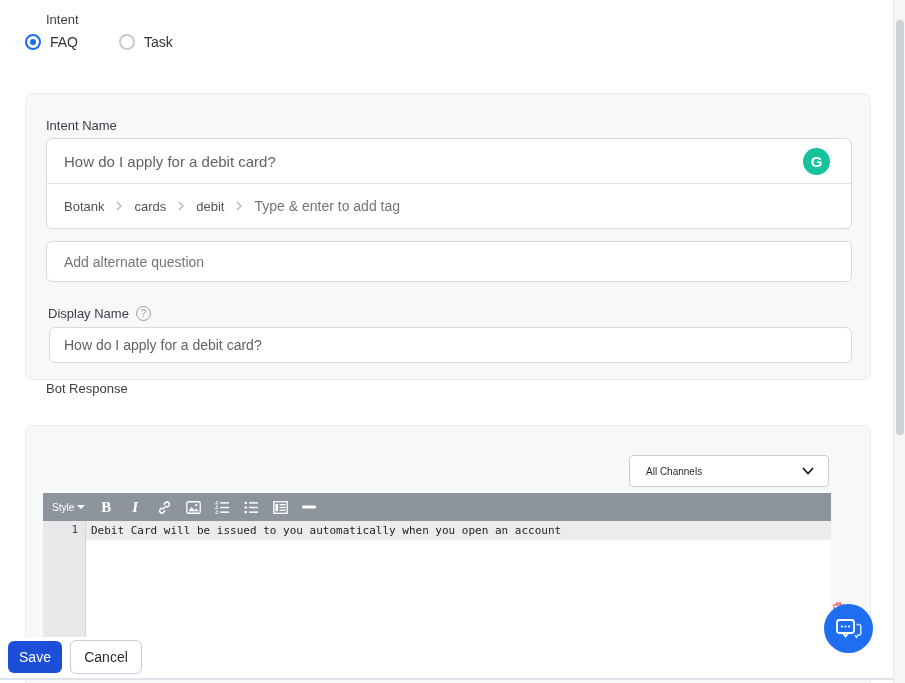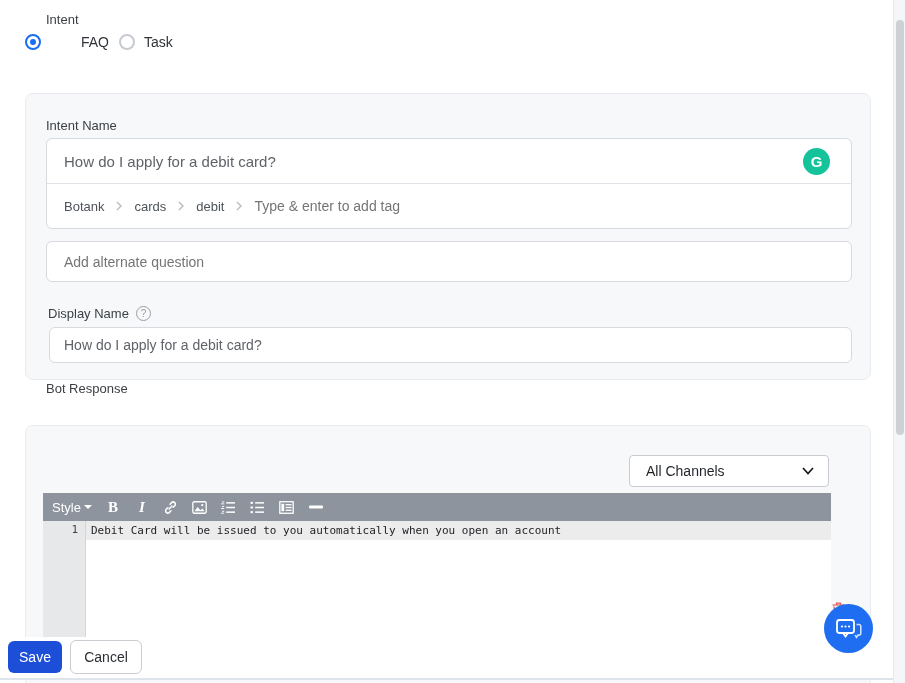--- a/index.html
+++ b/index.html
@@ -38,25 +38,25 @@
   .help-circle { width:15px; height:15px; border-radius:50%; border:1px solid #9aa0a6; color:#9aa0a6;
       font-size:10px; display:flex; align-items:center; justify-content:center; margin-left:7px; }
 
   
   .tab { height:34px; display:inline-flex; align-items:center; justify-content:center;
       font-size:13px; font-weight:bold; border-radius:4px 4px 0 0; }
   .tab.active { background:#8d949e; color:#ffffff; }
   .tab.inactive { background:#e3e5e9; color:#4d5156; }
 
   .select-box { background:#fff; border:1px solid #c8ccd1; border-radius:4px; display:flex;
-      align-items:center; justify-content:space-between; padding:0 14px 0 16px; font-size:14px; color:#1f2328; }
+      align-items:center; justify-content:space-between; padding:0 14px 0 16px; font-size:10px; color:#1f2328; }
 
   .toolbar { background:#8d949e; display:flex; align-items:center; padding-left:9px; gap:13px; }
   .tb-item { color:#fff; display:flex; align-items:center; justify-content:center; width:16px; height:20px; }
-  .tb-style { width:auto; font-size:13px; }
+  .tb-style { width:auto; font-size:10px; }
   .caret-down { width:0; height:0; border-left:4px solid transparent; border-right:4px solid transparent;
       border-top:4px solid #fff; margin-left:3px; }
   .tb-b { font-family:"Liberation Serif",serif; font-weight:bold; font-size:15px; }
   .tb-i { font-family:"Liberation Serif",serif; font-weight:bold; font-style:italic; font-size:15px; }
 
   .editor { background:#fff; position:absolute; overflow:hidden; }
   .gutter { position:absolute; left:0; top:0; bottom:0; width:43px; background:#e7e8e9; border-right:1px solid #d3d5d7; }
   .active-line { position:absolute; left:0; top:0; right:0; height:19px; background:#ececec; }
   .line-no { position:absolute; left:0; top:2px; width:35px; text-align:right;
       font-family:"DejaVu Sans Mono",monospace; font-size:11px; color:#444; }
@@ -75,21 +75,21 @@
 
   .scrollbar-track { position:absolute; right:0; top:0; width:12px; height:683px; background:#f5f6f7;
       border-left:1px solid #e7e9eb; z-index:40; }
   .scrollbar-thumb { position:absolute; left:2px; top:20px; width:8px; height:415px; background:#cdd1d6; border-radius:4px; }
 </style>
 </head>
 <body>
 
 <div class="abs section-label" style="left:18px; top:12px;">Intent</div>
 
-<div class="abs radio-row" style="left:25px; top:34px;gap:31px;">
+<div class="abs radio-row" style="left:25px; top:34px;">
   <div class="radio-outer on">
       <div class="radio-dot"></div>
     </div>
   <div class="radio-label">FAQ</div>
 </div>
 <div class="abs radio-row" style="left:119px; top:34px;">
   <div class="radio-outer off"></div>
   <div class="radio-label">Task</div>
 </div>
 

